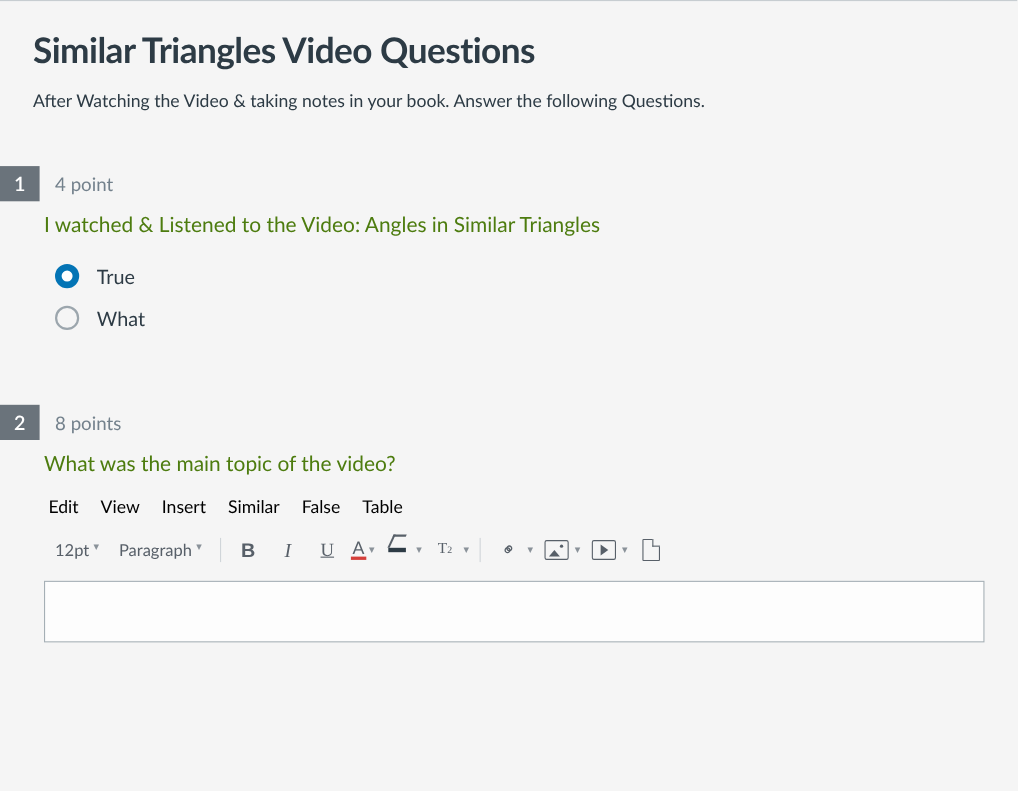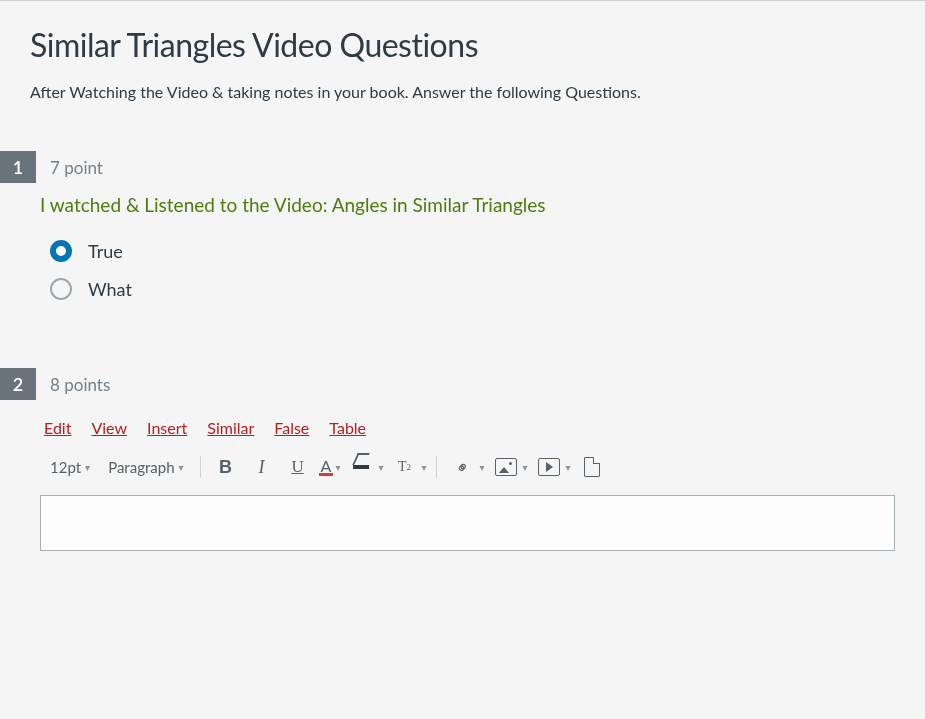--- a/index.html
+++ b/index.html
@@ -11,21 +11,21 @@
     height: 719px;
     overflow: hidden;
     position: relative;
   }
   .page {
     padding: 24px 30px 0 30px;
     border-top: 1px solid #c7cdd1;
   }
   h1.title {
     font-size: 32px;
-    font-weight: 400;
+    font-weight: 700;
     color: #2d3b45;
     margin-bottom: 18px;
     letter-spacing: -0.5px;
   }
   .instructions {
     font-size: 16px;
     color: #2d3b45;
     margin-bottom: 50px;
   }
   .question {
@@ -84,37 +84,35 @@
   .radio.selected {
     border: 6px solid #0374b5;
     background: #fff;
   }
   
   .rte-wrap { margin-left: 10px; margin-top: 18px; }
   .rte-menubar {
     display: flex;
     gap: 20px;
     font-size: 16px;
-    color: #b91c1c;
+    color: #000000;
     padding: 0 4px 10px 4px;
-    text-decoration: underline;
   }
   .rte-menubar span { cursor: pointer; }
   .rte-toolbar {
     display: flex;
     align-items: center;
     gap: 6px;
     padding: 6px 4px 10px 4px;
     font-size: 15px;
     color: #586069;
     flex-wrap: nowrap;
   }
   .tb-select {
     display: inline-flex;
-    align-items: center;
     gap: 4px;
     padding: 2px 6px;
     cursor: pointer;
     color: #586069;
   }
   .chev { font-size: 10px; color: #8a9299; }
   .tb-btn {
     width: 30px;
     height: 28px;
     display: inline-flex;
@@ -210,40 +208,41 @@
 </head>
 <body>
 
 <div class="page">
   <h1 class="title">Similar Triangles Video Questions</h1>
   <p class="instructions">After Watching the Video &amp; taking notes in your book.  Answer the following Questions.</p>
 
   <div class="question">
     <div class="q-header">
       <div class="q-number">1</div>
-      <div class="q-points">7 point</div>
+      <div class="q-points">4 point</div>
     </div>
     <div class="q-text">I watched &amp; Listened to the Video: Angles in Similar Triangles</div>
     <div class="options">
       <div class="option">
         <span class="radio selected"></span>
         <span>True</span>
       </div>
       <div class="option">
         <span class="radio"></span>
         <span>What</span>
       </div>
     </div>
   </div>
 
   <div class="question" style="margin-bottom:0;">
     <div class="q-header">
       <div class="q-number">2</div>
       <div class="q-points">8 points</div>
     </div>
+    <div class="q-text">What was the main topic of the video?</div>
 
     <div class="rte-wrap">
       <div class="rte-menubar">
         <span>Edit</span>
         <span>View</span>
         <span>Insert</span>
         <span>Similar</span>
         <span>False</span>
         <span>Table</span>
       </div>

